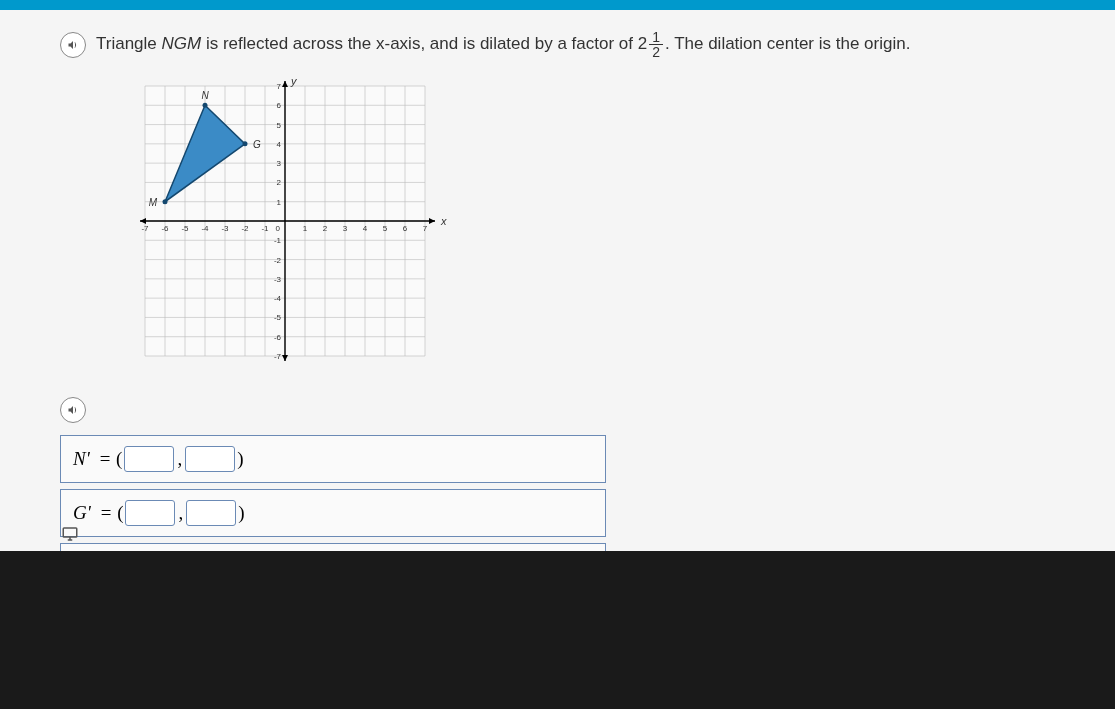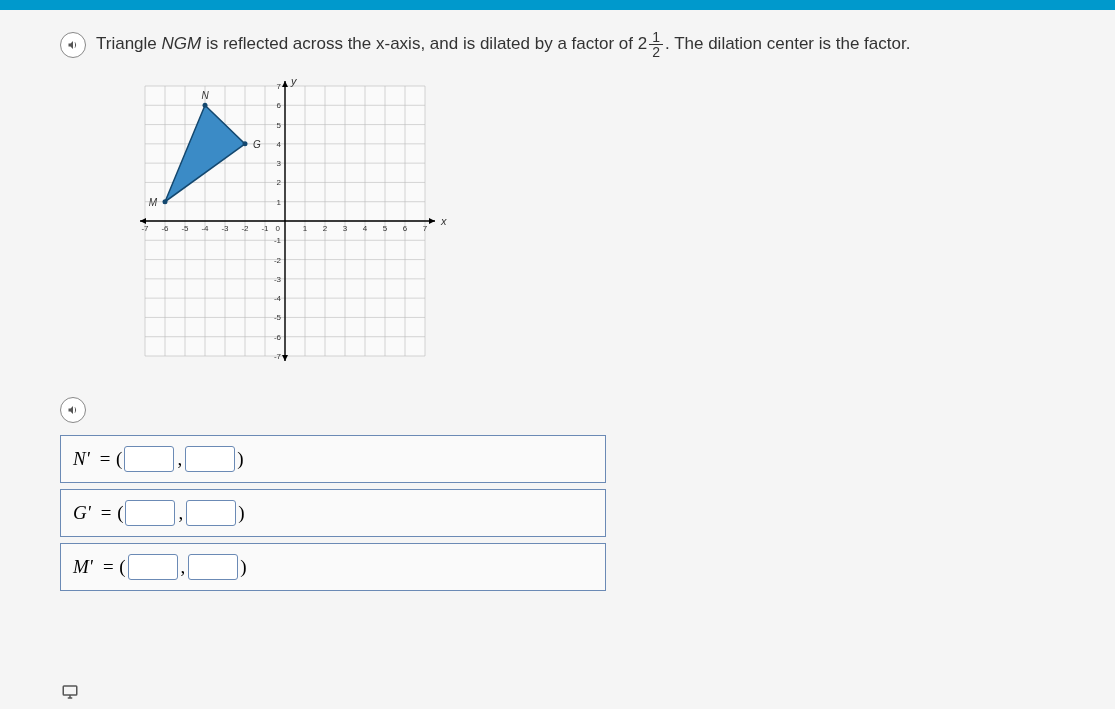--- a/index.html
+++ b/index.html
@@ -6,21 +6,21 @@
     margin: 0;
     padding: 0;
     font-family: Arial, Helvetica, sans-serif;
     background: #1a1a1a;
     display: flex;
     justify-content: center;
     align-items: flex-start;
   }
   .frame {
     width: 1115px;
-    height: 709px;
+    height: 551px;
     background: #f5f5f5;
     position: relative;
     overflow: hidden;
     box-sizing: border-box;
     border-top: 10px solid #0099cc;
   }
   .content {
     padding: 20px 30px 10px 60px;
   }
   .row {
@@ -112,21 +112,21 @@
       <div class="audio-btn">
         <svg viewBox="0 0 24 24" fill="#555">
           <path d="M3 9v6h4l5 5V4L7 9H3z"></path>
             <path d="M16 7c1.5 1.5 1.5 8.5 0 10" stroke="#555" stroke-width="2" fill="none"></path>
         </svg>
       </div>
       <div class="question-text">
         <span>Triangle </span><span class="italic">NGM</span><span> is reflected across the x-axis, and is dilated by a factor of </span><span>2</span><span class="frac">
             <span class="num">1</span>
             <span class="den">2</span>
-          </span><span>. The dilation center is the factor.</span>
+          </span><span>. The dilation center is the origin.</span>
       </div>
     </div>
 
     <div class="graph-wrap">
       <svg id="graph-svg" width="330" height="300">
           <rect x="15" y="15" width="280" height="270" fill="#fafafa" stroke="none"></rect>
           <line x1="15" y1="15" x2="15" y2="285" stroke="#bbb" stroke-width="0.6"></line>
           <line x1="35" y1="15" x2="35" y2="285" stroke="#bbb" stroke-width="0.6"></line>
           <line x1="55" y1="15" x2="55" y2="285" stroke="#bbb" stroke-width="0.6"></line>
           <line x1="75" y1="15" x2="75" y2="285" stroke="#bbb" stroke-width="0.6"></line>

